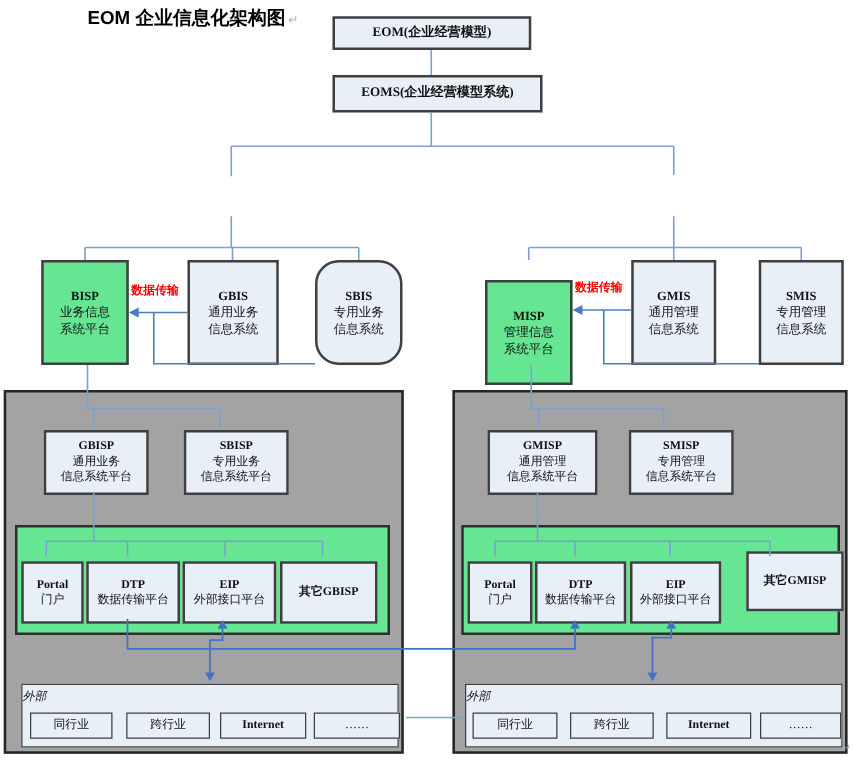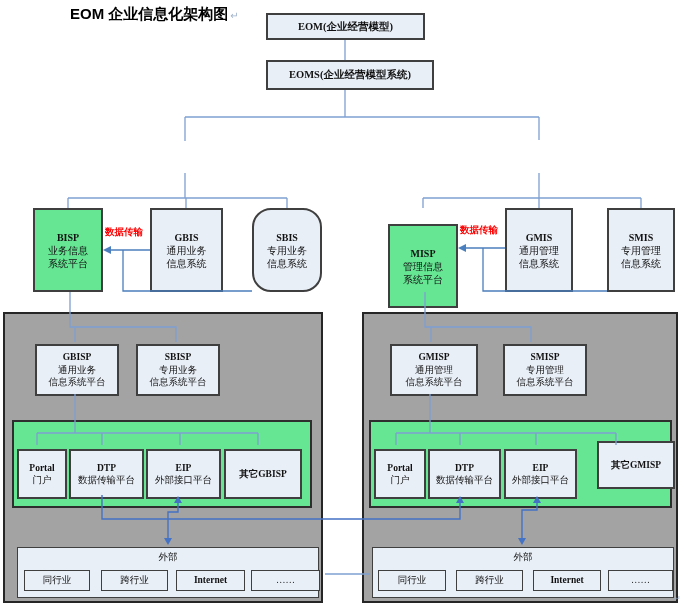--- a/index.html
+++ b/index.html
@@ -11,21 +11,21 @@
   .box{position:absolute;box-sizing:border-box;border:2px solid #3f3f3f;background:#e9eff7;
        display:flex;flex-direction:column;align-items:center;justify-content:center;
        font-size:10px;color:#111;text-align:center;line-height:1.3;}
   .box .t{font-weight:bold;}
   .box .s{white-space:pre-line;}
   .hdr{font-weight:bold;font-size:10.5px;}
   .green{background:#66e593;}
   .panel{position:absolute;box-sizing:border-box;border:2px solid #262626;background:#a3a3a3;}
   .gpanel{position:absolute;box-sizing:border-box;border:2px solid #2e2e2e;background:#66e593;}
   .ext{position:absolute;box-sizing:border-box;border:1px solid #3f3f3f;background:#e9eff7;}
-  .extlabel{position:absolute;left:0;right:0;top:3px;text-align:center;font-size:9.5px;color:#111;}
+  .extlabel{position:absolute;left:0;right:0;top:3px;text-align:left;font-size:9.5px;color:#111;font-style:italic;}
   .sm{font-size:9.5px;}
   .red{position:absolute;color:#ff0000;font-size:9.5px;font-weight:bold;white-space:nowrap;}
   svg.wires{position:absolute;left:0;top:0;pointer-events:none;}
   .endmark{position:absolute;left:674px;top:594px;font-size:8px;color:#9fb3cc;}
 </style>
 </head>
 <body>
 
 <div id="stage">
 
@@ -71,21 +71,21 @@
 
   <div class="red" style="left:105px;top:226px;">数据传输</div>
   <div class="red" style="left:460px;top:224px;">数据传输</div>
 
   <div class="panel" style="left:3px;top:312px;width:320px;height:291px;">
     <div class="box sm" style="left:30px;top:30px;width:84px;height:52px;">
       <span class="t">GBISP</span>
       <span class="s">通用业务
 信息系统平台</span>
       </div>
-    <div class="box sm" style="left:131px;top:30px;width:84px;height:52px;">
+    <div class="box sm" style="left:142px;top:30px;width:84px;height:52px;">
       <span class="t">SBISP</span>
       <span class="s">专用业务
 信息系统平台</span>
       </div>
 
     <div class="gpanel" style="left:7px;top:106px;width:300px;height:88px;">
       <div class="box sm" style="left:3px;top:27px;width:50px;height:50px;">
         <span class="t">Portal</span>
         <span class="s">门户</span>
         </div>

